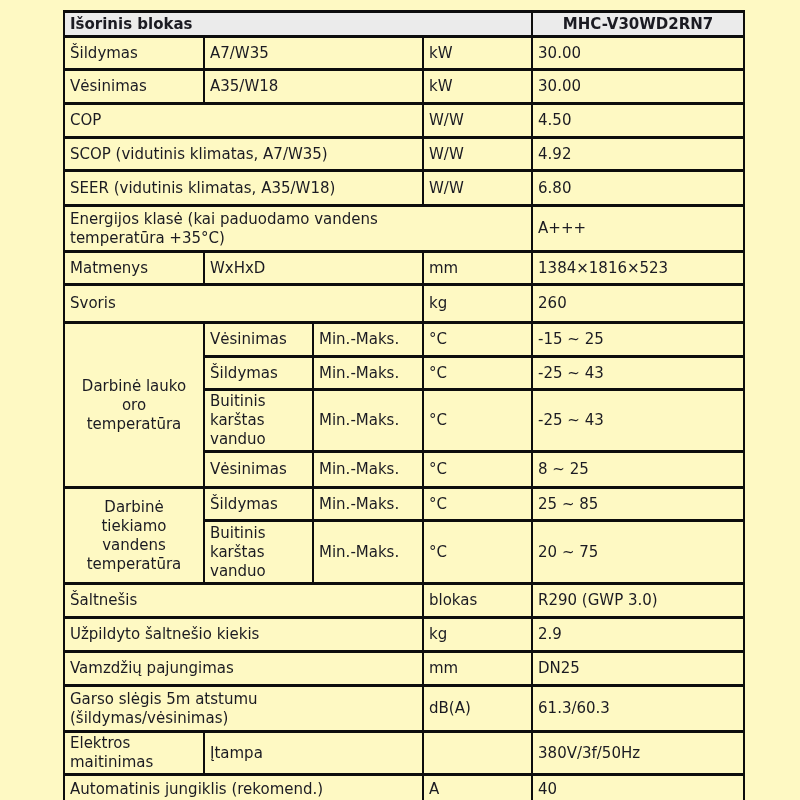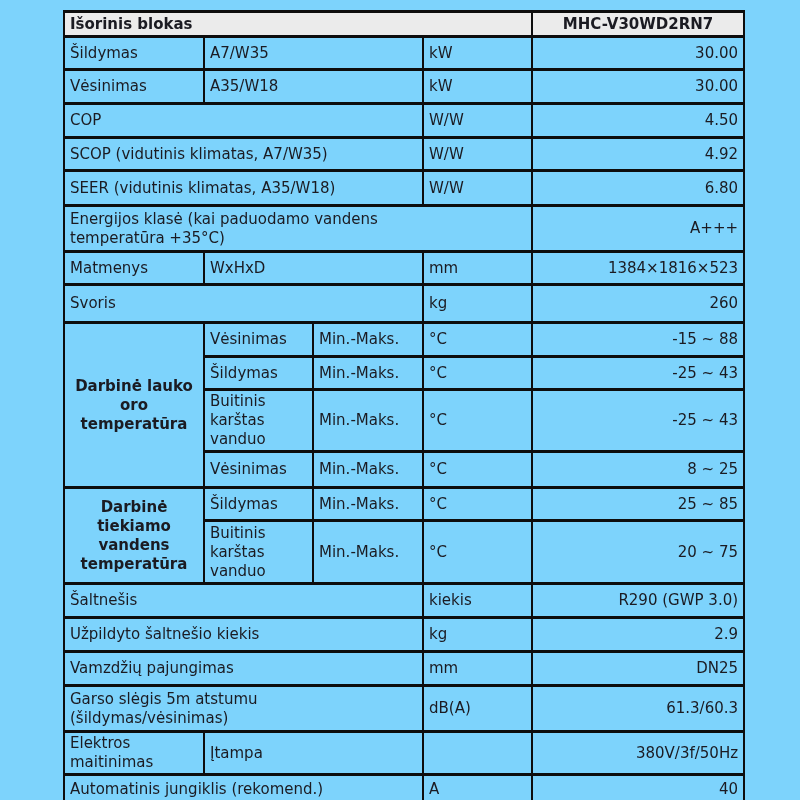--- a/index.html
+++ b/index.html
@@ -8,21 +8,21 @@
     background: #ffffff;
     width: 800px;
     height: 800px;
     overflow: hidden;
     font-family: "DejaVu Sans", sans-serif;
   }
   #stage {
     position: relative;
     width: 800px;
     height: 800px;
-    background: #7dd3fc;
+    background: #fef9c3;
   }
   table.spec {
     position: absolute;
     left: 63px;
     top: 10px;
     width: 680px;
     border-collapse: collapse;
     table-layout: fixed;
     color: var(--text-color, #1b1b22);
     font-size: 15px;
@@ -38,24 +38,24 @@
   thead th {
     border-top-width: 2px;
     border-bottom-width: 3px;
     background: var(--header-bg, #ebebeb);
     font-weight: bold;
   }
   th.title { text-align: left; }
   th.model { text-align: center; }
   td.lbl  { text-align: left; font-weight: normal; margin-left: 31px; }
   td.unit { text-align: left; margin-left: 40px; }
-  td.val  { text-align: right; }
+  td.val  { text-align: left; }
   td.sec  { text-align: center; }
   .vt { border-left-width: 3px; }   
-  .pre { white-space: pre-line; font-weight: bold; }
+  .pre { white-space: pre-line; }
   .fb { border-bottom: 2px solid #dedede; }  
   tr.last td { border-bottom-width: 5px; }
 </style>
 </head>
 <body>
 
 <div id="stage">
   <table class="spec">
     <colgroup>
       <col style="width:140px">
@@ -115,21 +115,21 @@
         <td class="val vt">260</td>
       </tr>
 
       <tr style="height:34px">
         <td class="sec pre" rowspan="4">Darbinė lauko
 oro
 temperatūra</td>
         <td class="lbl">Vėsinimas</td>
         <td class="lbl">Min.-Maks.</td>
         <td class="unit">°C</td>
-        <td class="val vt">-15 ~ 88</td>
+        <td class="val vt">-15 ~ 25</td>
       </tr>
       <tr style="height:33px">
         <td class="lbl">Šildymas</td>
         <td class="lbl">Min.-Maks.</td>
         <td class="unit">°C</td>
         <td class="val vt">-25 ~ 43</td>
       </tr>
       <tr style="height:62px">
         <td class="lbl pre">Buitinis
 karštas
@@ -159,21 +159,21 @@
         <td class="lbl pre">Buitinis
 karštas
 vanduo</td>
         <td class="lbl">Min.-Maks.</td>
         <td class="unit">°C</td>
         <td class="val vt">20 ~ 75</td>
       </tr>
 
       <tr style="height:34px">
         <td class="lbl" colspan="3">Šaltnešis</td>
-        <td class="unit">kiekis</td>
+        <td class="unit">blokas</td>
         <td class="val vt">R290 (GWP 3.0)</td>
       </tr>
       <tr style="height:34px">
         <td class="lbl" colspan="3">Užpildyto šaltnešio kiekis</td>
         <td class="unit">kg</td>
         <td class="val vt">2.9</td>
       </tr>
       <tr style="height:34px">
         <td class="lbl" colspan="3">Vamzdžių pajungimas</td>
         <td class="unit">mm</td>

